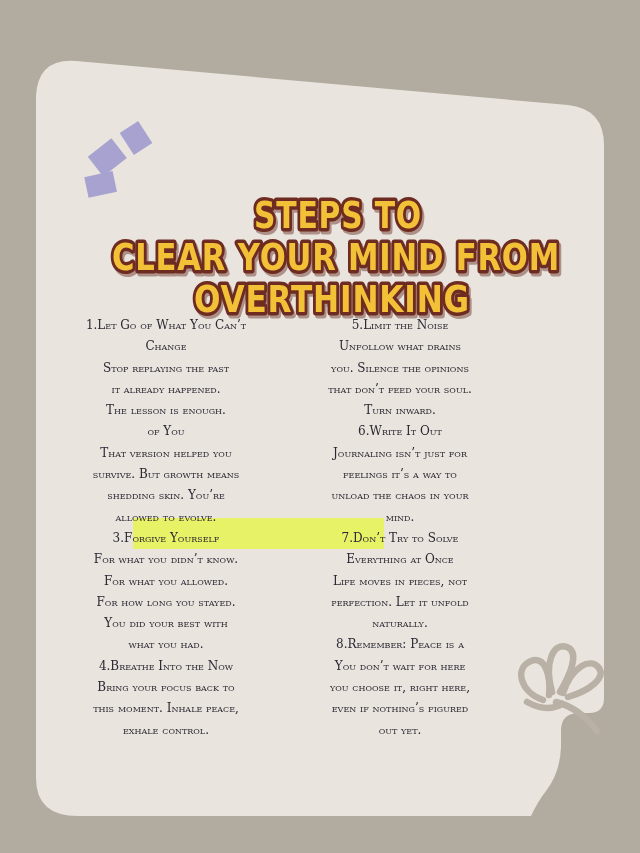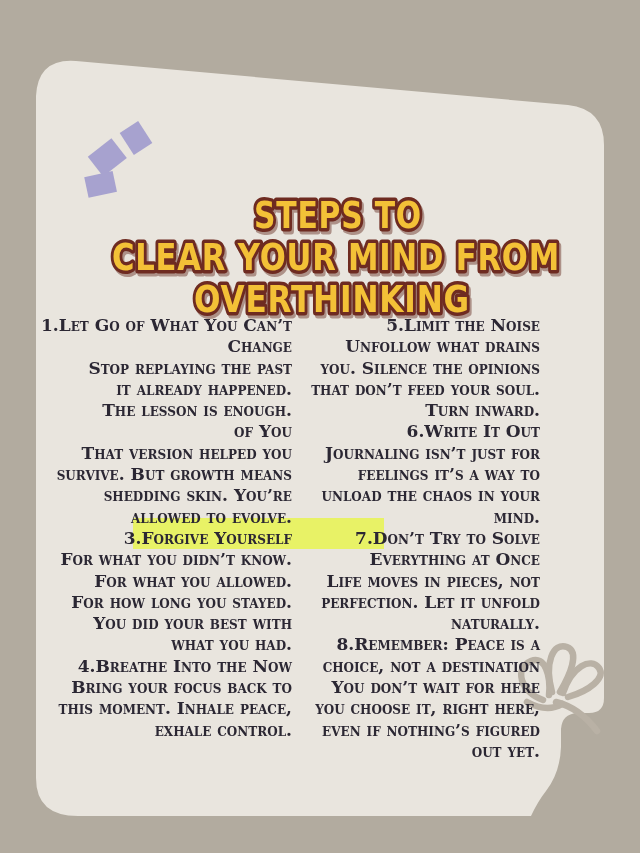--- a/index.html
+++ b/index.html
@@ -55,30 +55,30 @@
     paint-order: stroke fill;
     stroke-linejoin: round;
     stroke-linecap: round;
     text-anchor: middle;
     filter: drop-shadow(2px 3px 0 rgba(100, 42, 30, 0.45));
   }
   .column {
     position: absolute;
     top: 315px;
     z-index: 2;
-    text-align: right;
+    text-align: center;
     color: var(--body-text, #2b2733);
     font-family: "DejaVu Serif", serif;
-    font-weight: 700;
+    font-weight: 400;
     font-variant: small-caps;
-    font-size: 17px;
+    font-size: 12px;
     line-height: 21.3px;
   }
   .col-left  { left: 40px;  width: 252px; }
-  .col-right { left: 292px; width: 248px; }
+  .col-right { left: 276px; width: 248px; }
   .text-line { white-space: nowrap; }
 </style>
 </head>
 <body>
 
 <div class="stage">
 
   <svg class="scene" width="640" height="853" viewBox="0 0 640 853">
     <path class="card" d="M 36 778
          L 36 96
@@ -150,20 +150,19 @@
       <div class="text-line">Journaling isn’t just for</div>
       <div class="text-line">feelings it’s a way to</div>
       <div class="text-line">unload the chaos in your</div>
       <div class="text-line">mind.</div>
       <div class="text-line">7.Don’t Try to Solve</div>
       <div class="text-line">Everything at Once</div>
       <div class="text-line">Life moves in pieces, not</div>
       <div class="text-line">perfection. Let it unfold</div>
       <div class="text-line">naturally.</div>
       <div class="text-line">8.Remember: Peace is a</div>
-      <div class="text-line">choice, not a destination</div>
       <div class="text-line">You don’t wait for here</div>
       <div class="text-line">you choose it, right here,</div>
       <div class="text-line">even if nothing’s figured</div>
       <div class="text-line">out yet.</div>
     </div>
 
 </div>
 
 </body></html>

